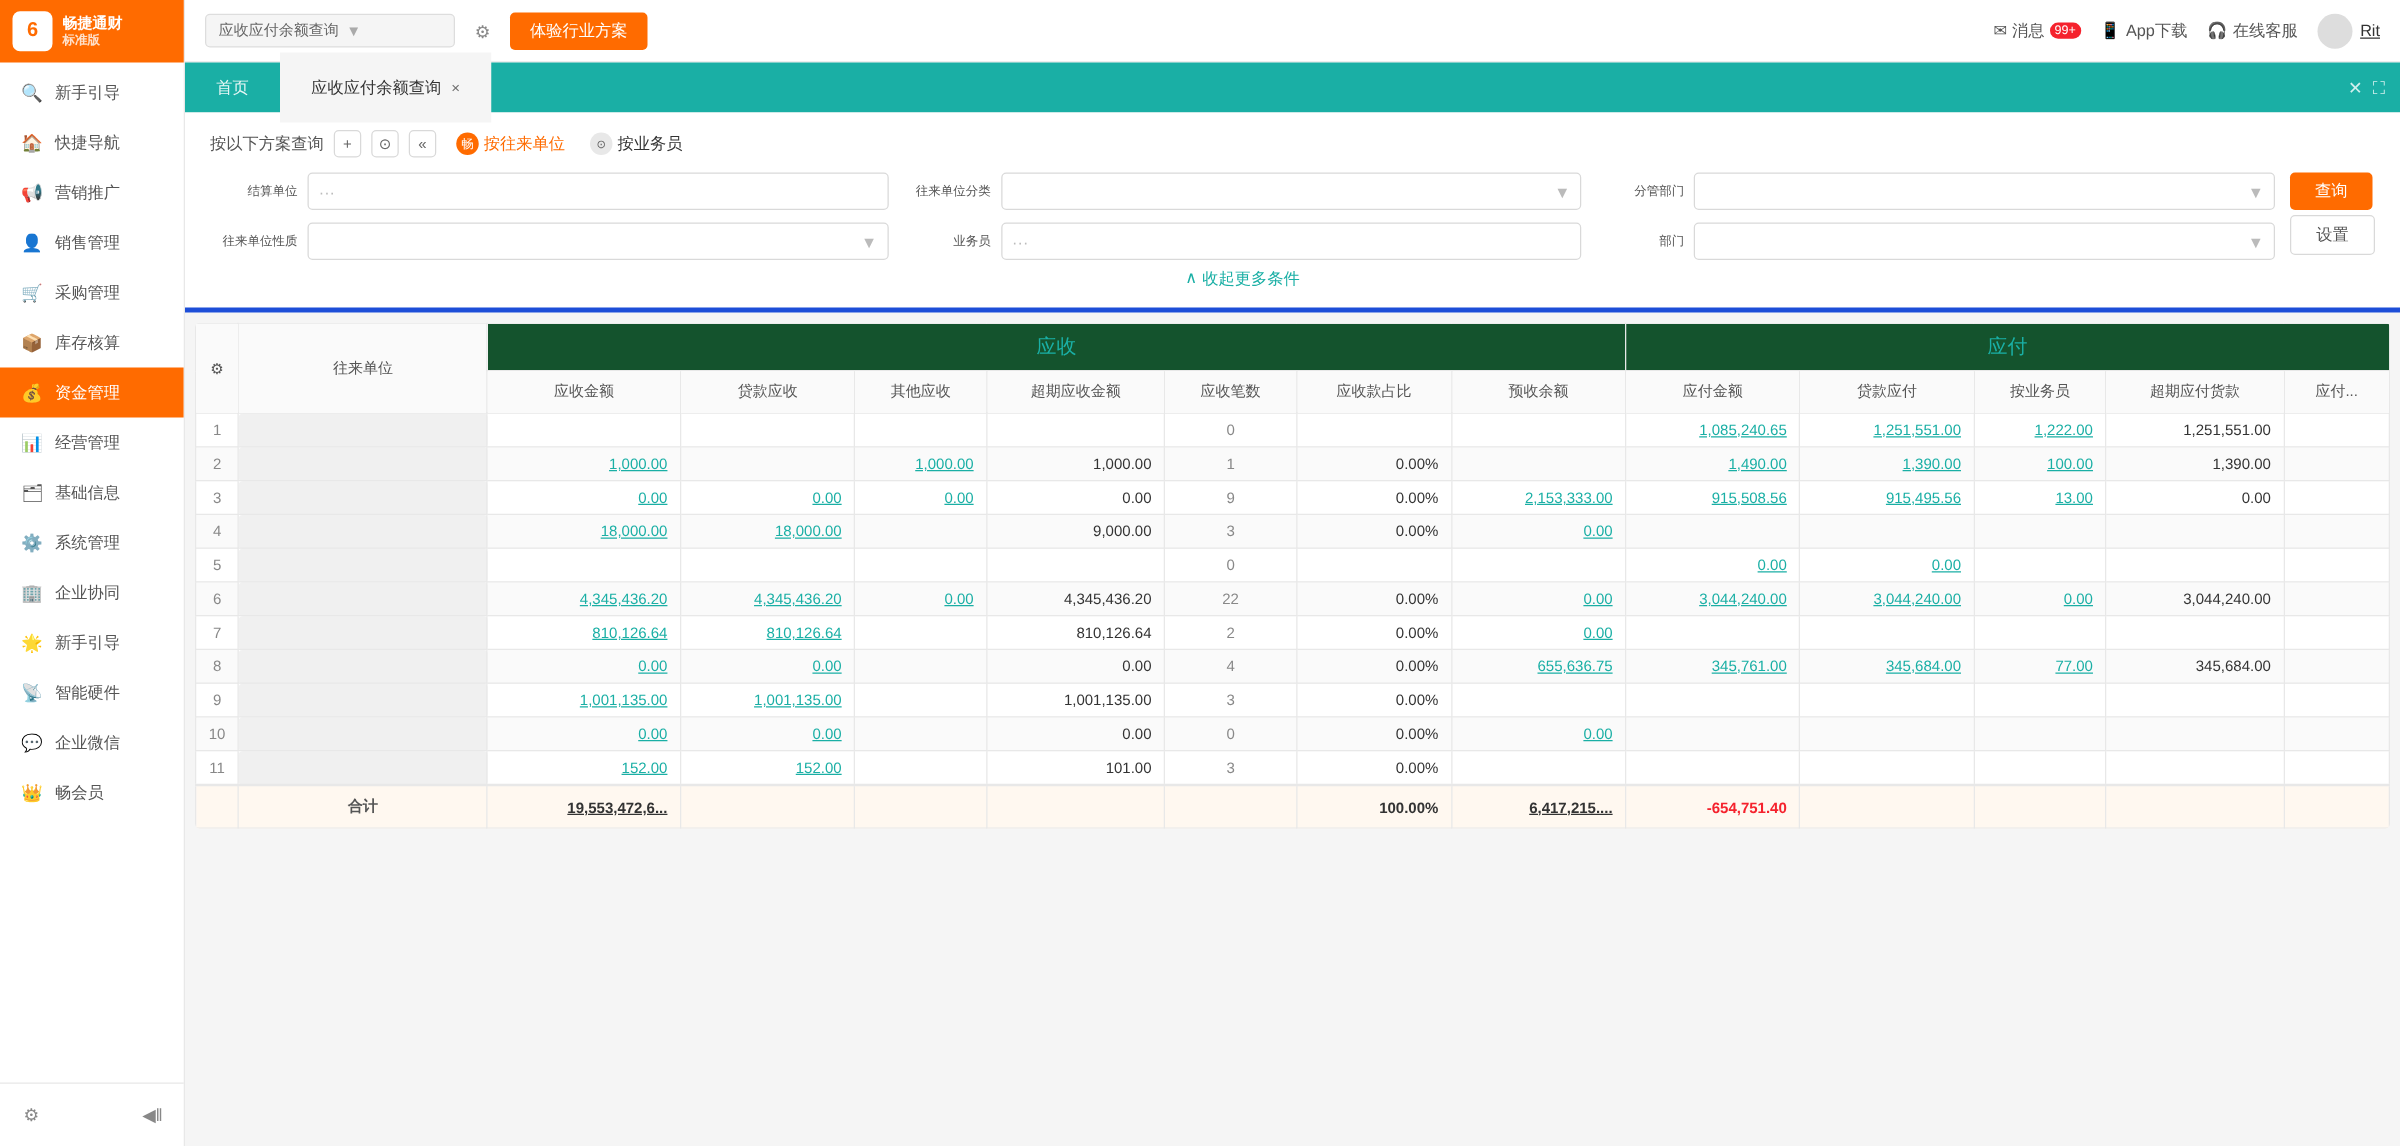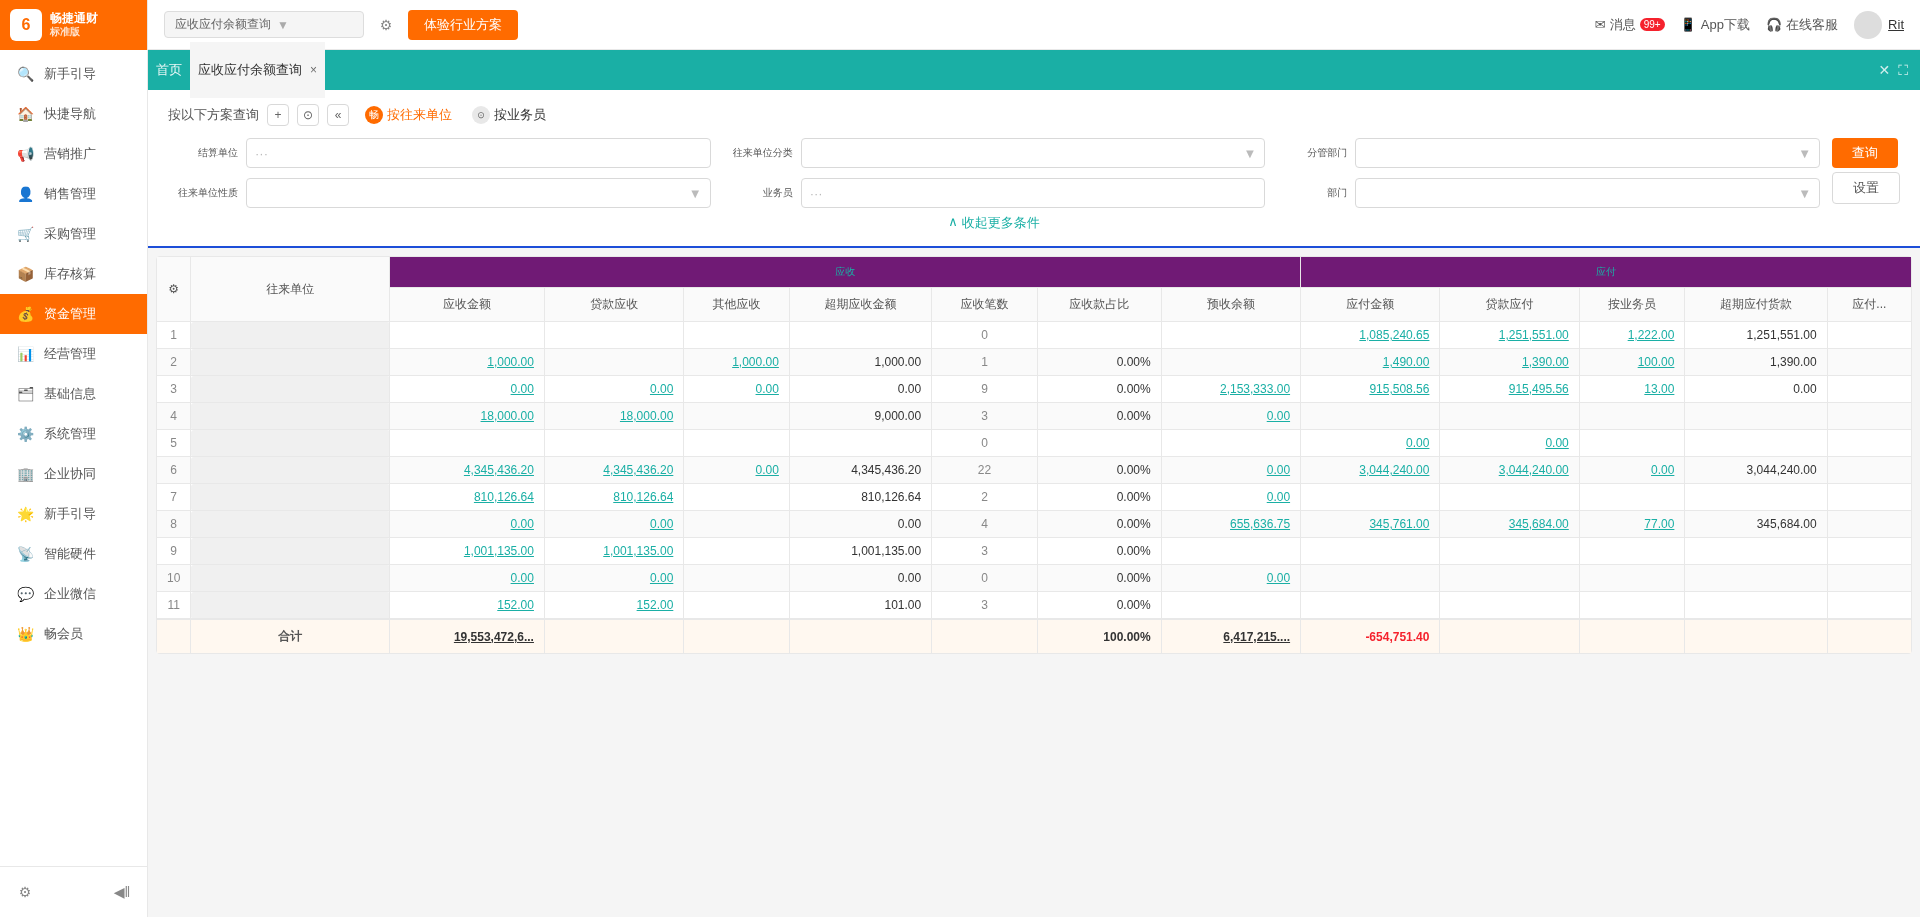--- a/index.html
+++ b/index.html
@@ -33,59 +33,59 @@
     .topbar-settings { width: 28px; height: 28px; display: flex; align-items: center; justify-content: center; cursor: pointer; color: #888; font-size: 14px; margin-right: 8px; }
     .topbar-btn-orange { background: #ff6b00; color: white; border: none; padding: 6px 16px; border-radius: 4px; font-size: 13px; cursor: pointer; }
     .topbar-right { display: flex; align-items: center; gap: 16px; }
     .topbar-right-item { display: flex; align-items: center; gap: 4px; cursor: pointer; color: #555; font-size: 13px; }
     .topbar-right-item .badge { background: #f5222d; color: white; font-size: 10px; padding: 1px 4px; border-radius: 8px; min-width: 16px; text-align: center; }
     .topbar-user { display: flex; align-items: center; text-decoration: underline; }
     .topbar-user-avatar { width: 28px; height: 28px; border-radius: 50%; background: #ccc; }
 
     
     .tabs-bar { height: 40px; background: #1aafa5; display: flex; align-items: center; flex-shrink: 0; }
-    .tab-item { height: 56px; display: flex; align-items: center; padding: 0 8px; cursor: pointer; color: rgba(255,255,255,0.8); font-size: 13px; position: relative; }
+    .tab-item { height: 56px; display: flex; align-items: center; padding: 0 25px; cursor: pointer; color: rgba(255,255,255,0.8); font-size: 13px; position: relative; }
     .tab-item.active { background: #f5f5f5; color: #333; }
     .tab-item .tab-close { margin-left: 8px; font-size: 12px; cursor: pointer; opacity: 0.7; }
     .tab-item.home { background: transparent; color: rgba(255,255,255,0.9); }
     .tab-window-btns { margin-left: auto; display: flex; gap: 8px; padding-right: 12px; }
     .tab-window-btn { color: rgba(255,255,255,0.8); font-size: 14px; cursor: pointer; }
 
     
     .page-content { flex: 1; overflow-y: auto; background: #f5f5f5; padding: 0; }
 
     
     .page-header { background: #fff; padding: 12px 20px; display: flex; align-items: center; justify-content: space-between; border-bottom: 1px solid #e8e8e8; }
     .page-title { font-size: 16px; font-weight: bold; color: #333; }
     .page-header-actions { display: flex; gap: 8px; }
     .header-action-btn { display: flex; align-items: center; gap: 4px; color: #1aafa5; font-size: 13px; cursor: pointer; }
 
     
-    .filter-area { background: #fff; padding: 12px 20px 8px; border-bottom: 2px solid #1d4ed8; }
+    .filter-area { background: #fff; padding: 12px 20px 8px; border-bottom: 4px solid #1d4ed8; }
     .filter-scheme { display: flex; align-items: center; gap: 8px; margin-bottom: 10px; }
     .filter-scheme-label { font-size: 13px; color: #555; }
     .filter-scheme-btn { width: 22px; height: 22px; border: 1px solid #d9d9d9; border-radius: 4px; display: flex; align-items: center; justify-content: center; cursor: pointer; color: #666; font-size: 12px; }
     .scheme-list { display: flex; gap: 4px; }
     .scheme-option { display: flex; align-items: center; gap: 4px; padding: 4px 8px; cursor: pointer; border-radius: 4px; font-size: 13px; }
     .scheme-option.active { color: #ff6b00; }
     .scheme-option .scheme-icon { width: 18px; height: 18px; border-radius: 50%; display: flex; align-items: center; justify-content: center; font-size: 10px; }
     .scheme-option.active .scheme-icon { background: #ff6b00; color: white; }
     .filter-row { display: flex; align-items: center; gap: 8px; }
     .filter-label { font-size: 10px; color: #555; white-space: nowrap; min-width: 70px; text-align: right; }
     .filter-input { flex: 1; height: 30px; border: 1px solid #d9d9d9; border-radius: 4px; padding: 0 8px; font-size: 13px; display: flex; align-items: center; justify-content: space-between; cursor: pointer; background: white; }
     .filter-collapse { display: flex; justify-content: center; padding: 6px 0; cursor: pointer; color: #1aafa5; font-size: 13px; }
     .btn-query { background: #ff6b00; color: white; border: none; padding: 6px 20px; border-radius: 4px; font-size: 13px; cursor: pointer; }
     .btn-setting { background: white; color: #555; border: 1px solid #d9d9d9; padding: 6px 20px; border-radius: 4px; font-size: 13px; cursor: pointer; }
 
     
     .table-area { background: #fff; margin: 8px; border-radius: 4px; overflow: hidden; }
     .table-wrapper { overflow-x: auto; overflow-y: auto; max-height: 420px; }
     table { width: 100%; border-collapse: collapse; font-size: 12px; }
     thead th { background: #fafafa; border: 1px solid #e8e8e8; padding: 8px 10px; text-align: center; font-weight: normal; color: #555; white-space: nowrap; position: sticky; top: 0; z-index: 1; }
-    thead th.group-header { background: #701a75; color: #1aafa5; font-size: 10px; }
+    thead th.group-header { background: #14532d; color: #1aafa5; font-size: 16px; }
     tbody tr:nth-child(even) { background: #fafafa; }
     tbody td { border: 1px solid #e8e8e8; padding: 6px 10px; text-align: right; white-space: nowrap; }
     tbody td.td-index { text-align: center; color: #888; }
     tbody td.td-name { text-align: left; }
     .td-link { color: #1aafa5; text-decoration: underline; cursor: pointer; }
     .table-footer { background: #fff8f0; border-top: 2px solid #e8e8e8; }
     .table-footer td { font-weight: bold; padding: 8px 10px; border: 1px solid #e8e8e8; }
     .table-footer td.tf-label { text-align: center; color: #555; }
     .table-footer td.tf-val { text-align: right; color: #333; }
     .table-footer td.tf-neg { color: #f5222d; }

